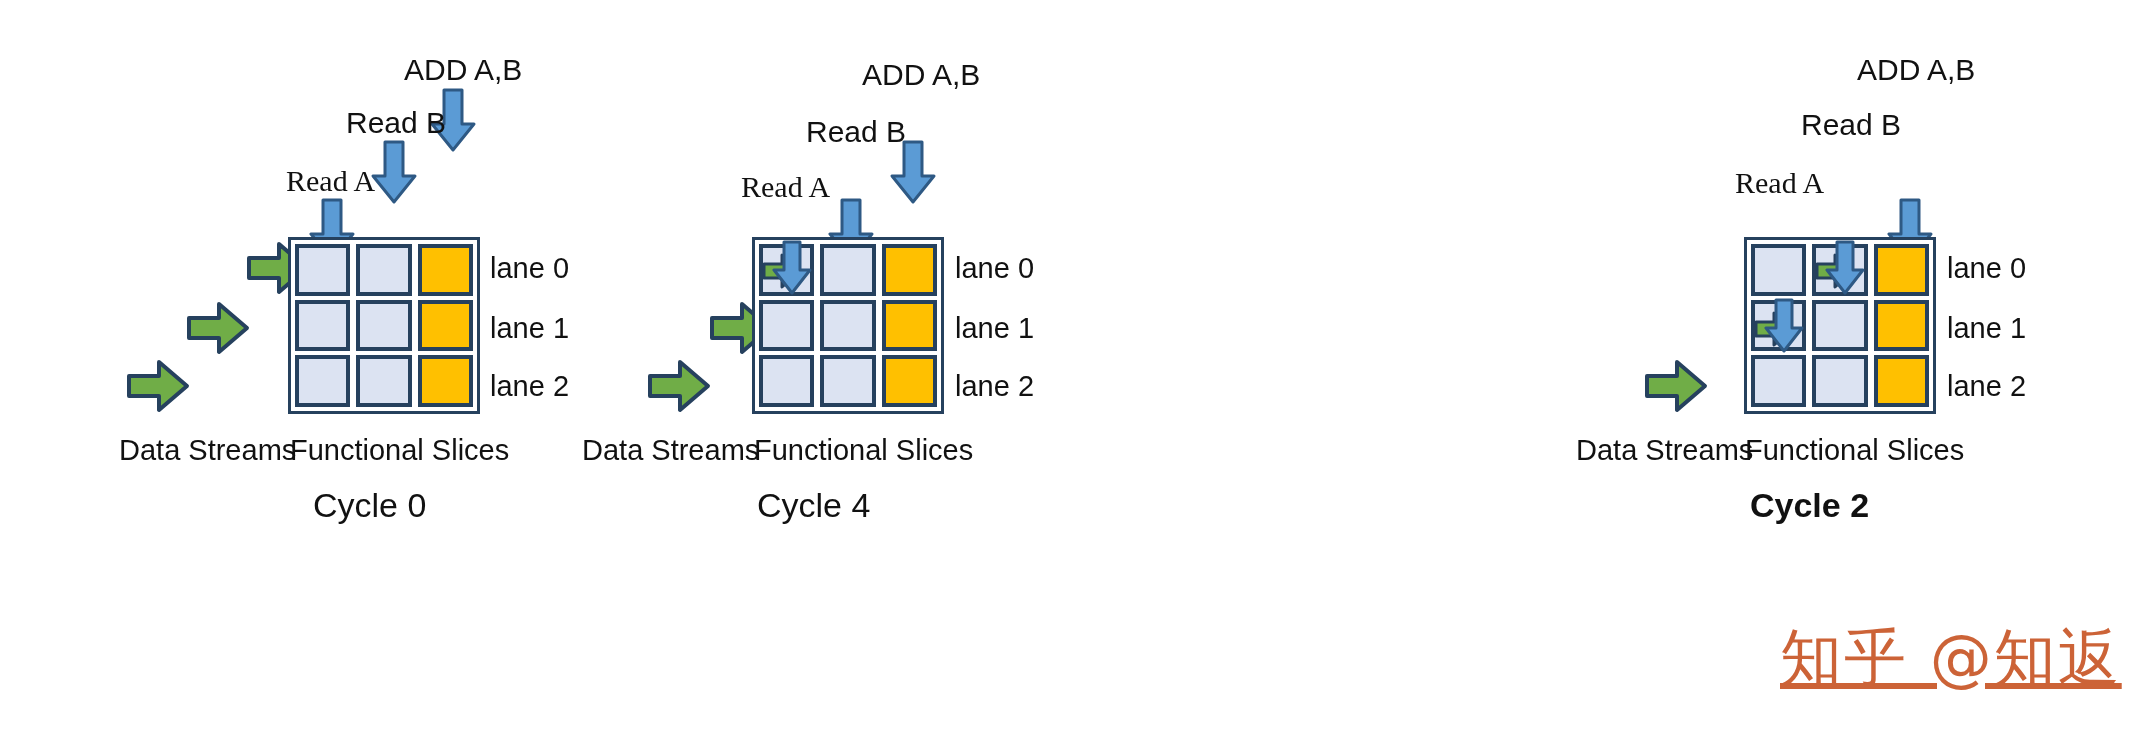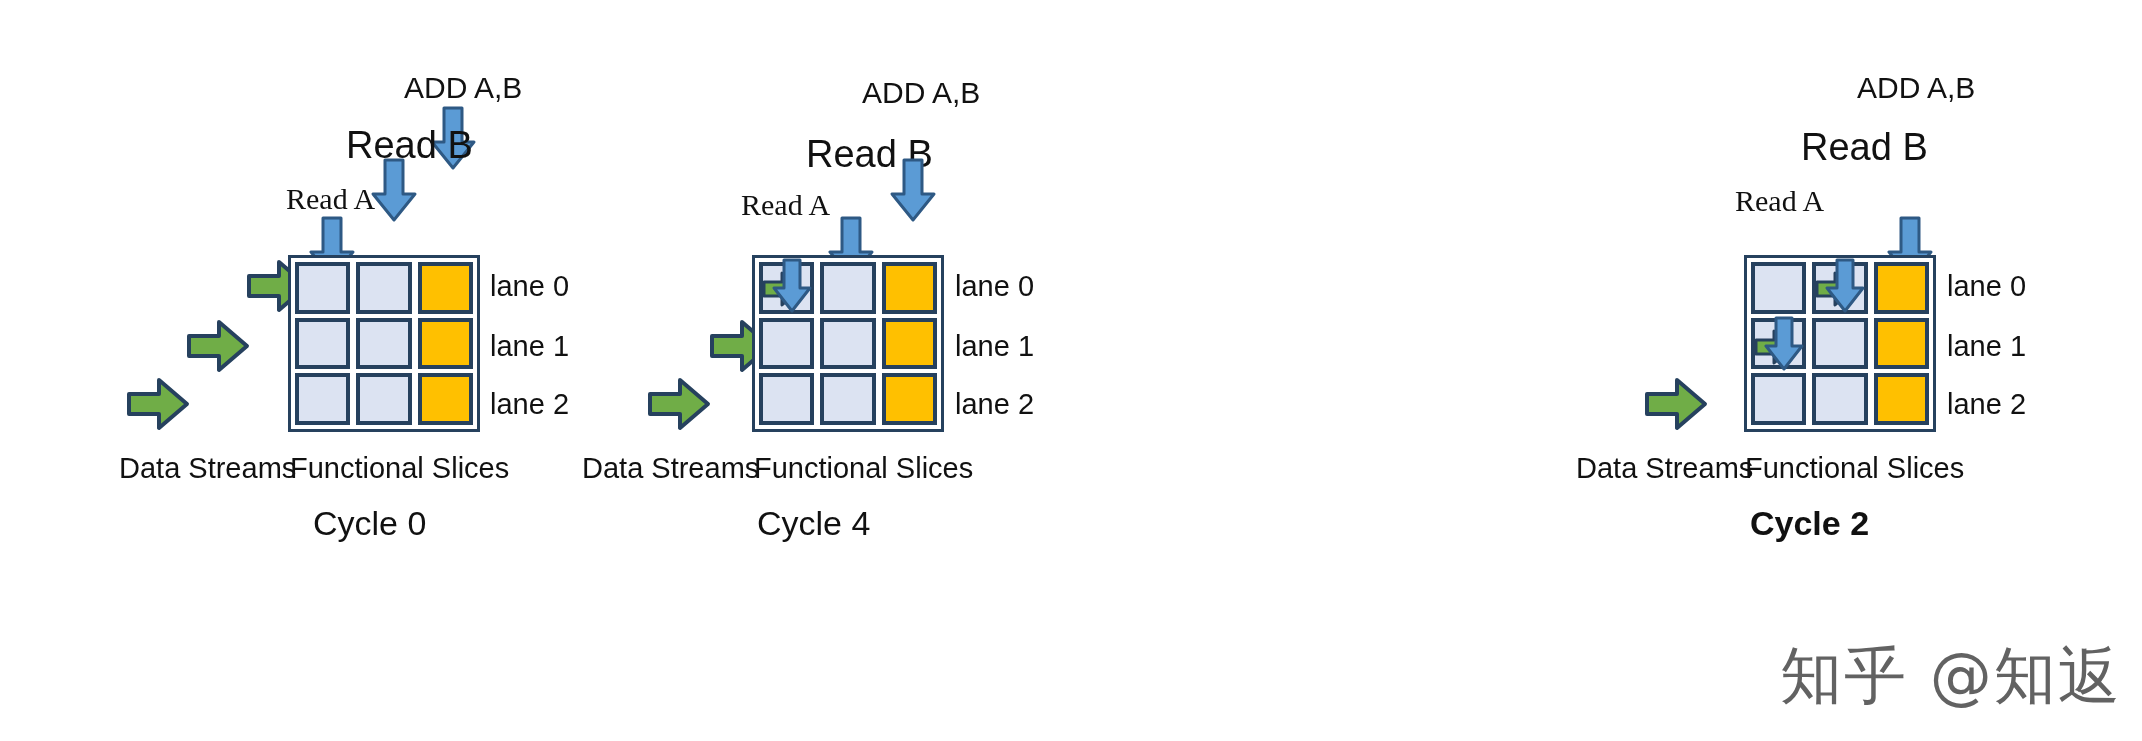--- a/index.html
+++ b/index.html
@@ -12,21 +12,20 @@
     height: 741px;
     position: relative;
     overflow: hidden;
     font-family: "Liberation Sans", sans-serif;
     color: #000000;
   }
 
   .stage {
     position: absolute;
     inset: 0;
-    margin-top: 18px;
   }
 
   .panel {
     position: absolute;
     top: 0;
     width: 714px;
     height: 741px;
   }
   .panel-0 { left: 0px; }
   .panel-1 { left: 500px; }
@@ -34,21 +33,21 @@
 
   
   .lbl {
     position: absolute;
     white-space: nowrap;
     font-size: 30px;
     line-height: 1;
     color: #111111;
   }
   .lbl-add   { font-size: 30px; }
-  .lbl-readb { font-size: 38px; }
+  .lbl-readb { font-size: 30px; }
   .lbl-reada { font-size: 30px; font-family: Liberation Serif, serif; }
   .lbl-lane  { font-size: 29px; }
   .lbl-foot  { font-size: 29px; }
   .lbl-cycle { font-size: 34px; }
 
   
   .grid-outer {
     position: absolute;
     box-sizing: border-box;
     border: 3px solid #26415e;
@@ -79,25 +78,26 @@
   .arrow {
     position: absolute;
     pointer-events: none;
   }
   .arrow svg { display: block; overflow: visible; }
 
   
   .watermark {
     position: absolute;
     font-size: 62px;
-    color: #404040;
+    color: #c2410c;
     opacity: 0.82;
     white-space: nowrap;
     letter-spacing: 2px;
     font-family: "DejaVu Sans", sans-serif;
+    text-decoration: underline;
   }
 </style>
 </head>
 <body>
 
 <div class="stage">
 
   <div class="panel panel-0">
 
     <div class="lbl lbl-add" style="left:404px; top:55px;">ADD A,B</div>

